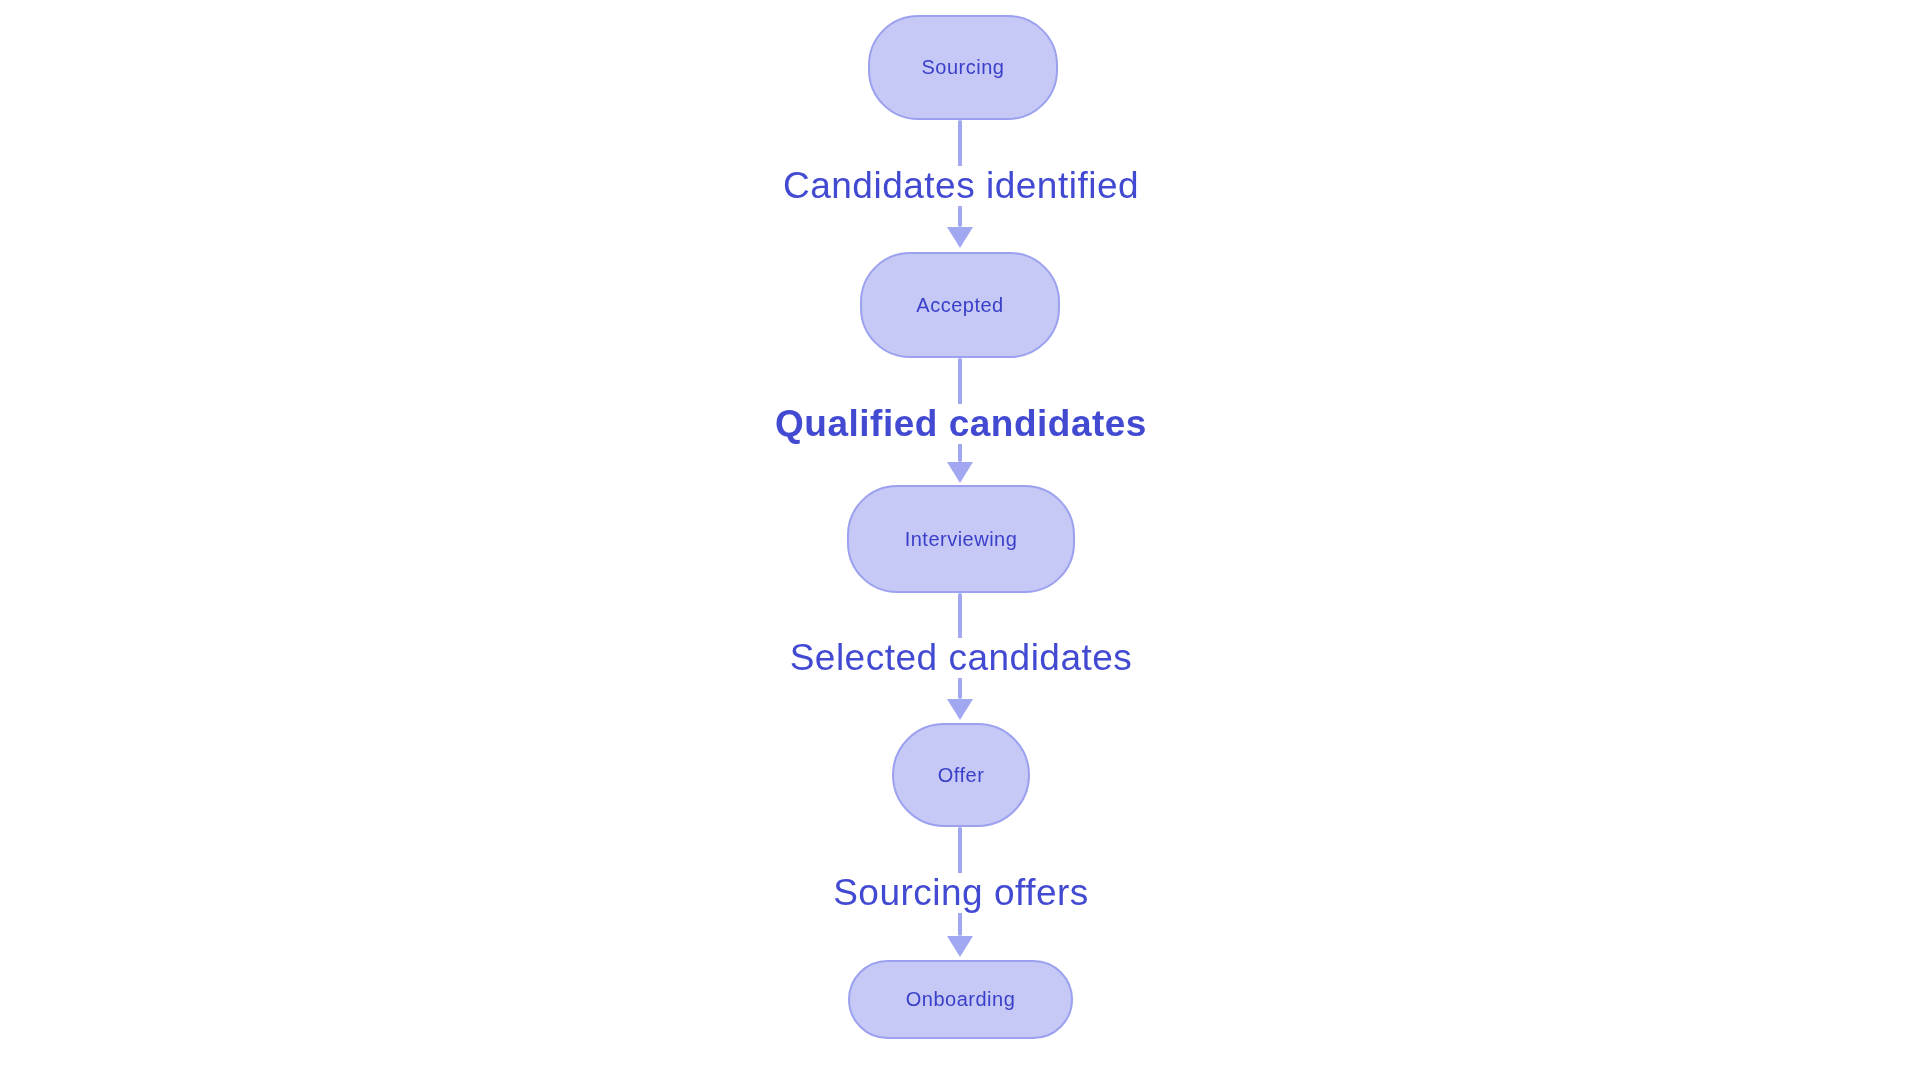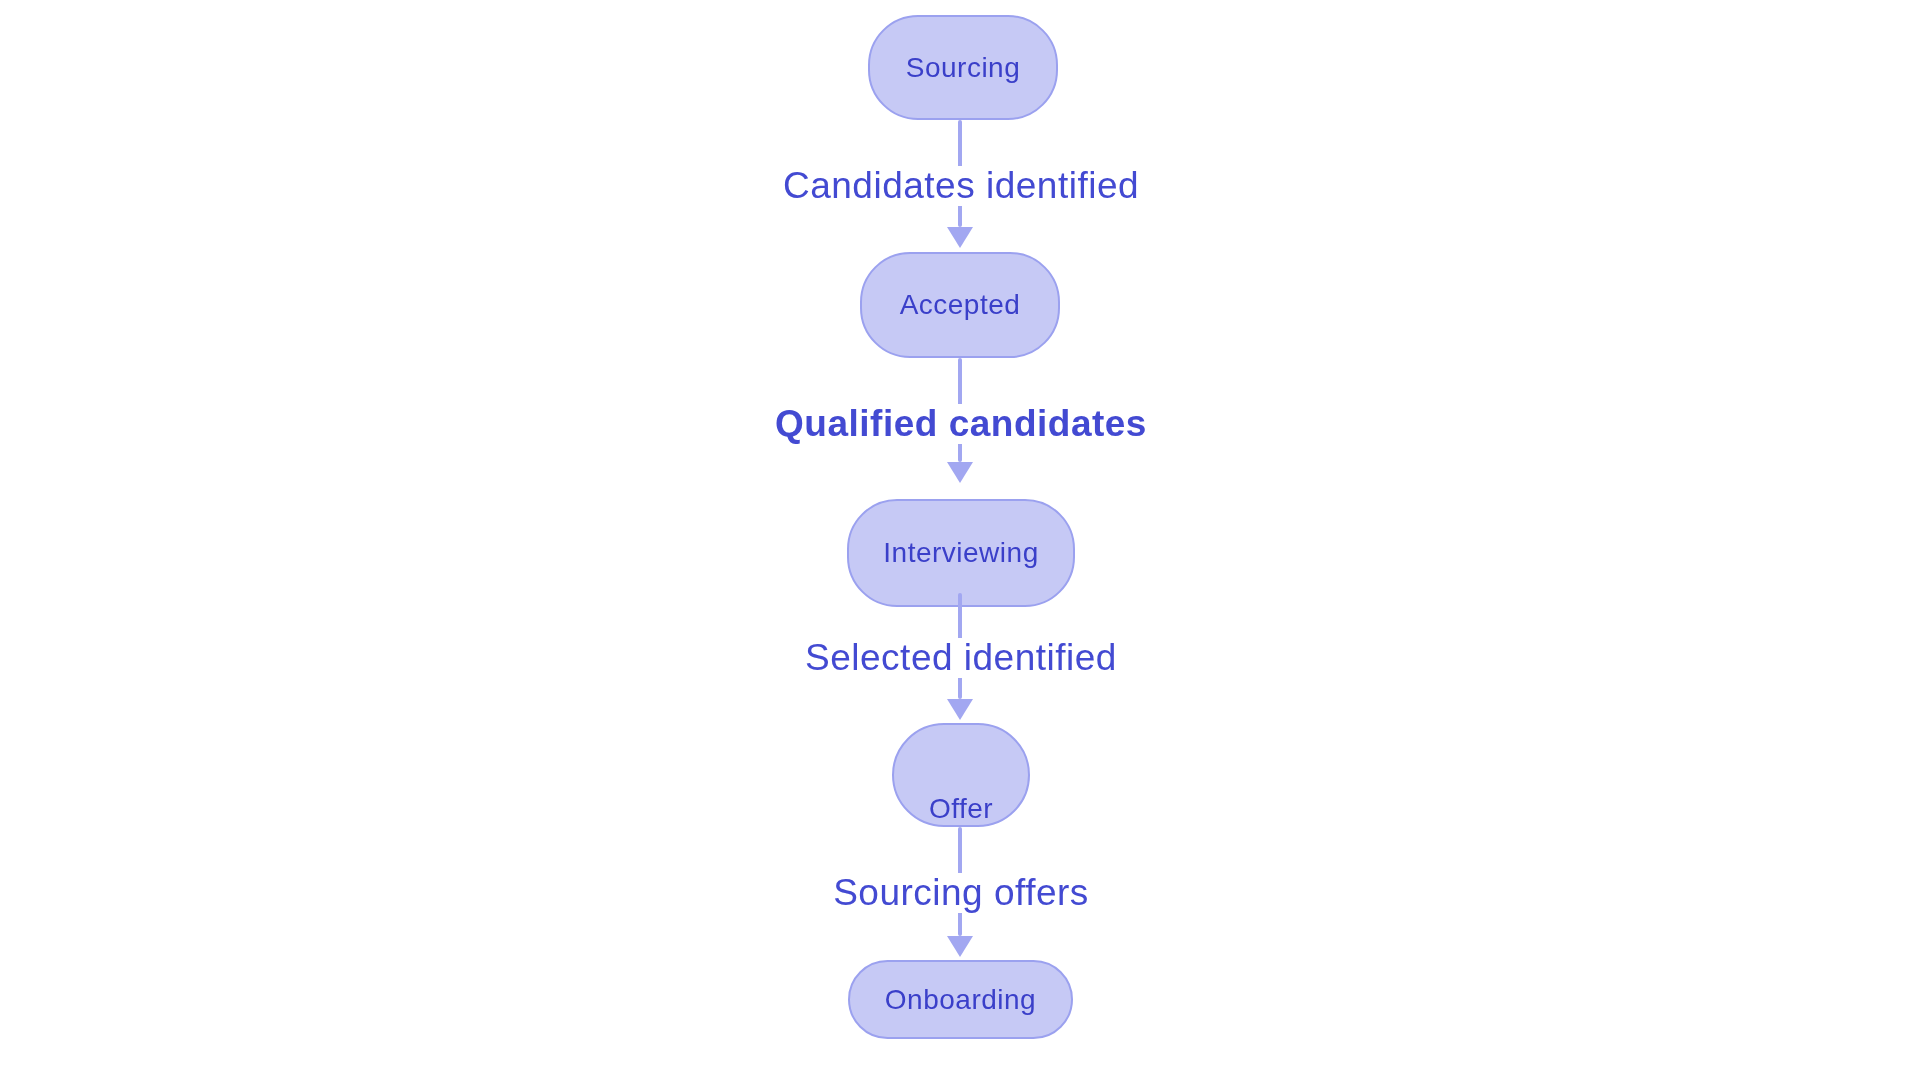--- a/index.html
+++ b/index.html
@@ -20,27 +20,27 @@
   .node {
     position: absolute;
     box-sizing: border-box;
     background: var(--node-fill, #c6c9f5);
     border: 2px solid var(--node-border, #9ba1ef);
     border-radius: 50px;
     display: flex;
     align-items: center;
     justify-content: center;
     color: var(--node-text, #3a3fc9);
-    font-size: 28px;
+    font-size: 20px;
     letter-spacing: 0.5px;
   }
   .node-sourcing     { left: 868px; top: 15px;  width: 190px; height: 105px; }
   .node-screening    { left: 860px; top: 252px; width: 200px; height: 106px; }
-  .node-interviewing { left: 847px; top: 485px; width: 228px; height: 108px; margin-top: 14px; }
-  .node-offer        { left: 892px; top: 723px; width: 138px; height: 104px; border-radius: 52px; align-items: flex-end; }
+  .node-interviewing { left: 847px; top: 485px; width: 228px; height: 108px; }
+  .node-offer        { left: 892px; top: 723px; width: 138px; height: 104px; border-radius: 52px; }
   .node-onboarding   { left: 848px; top: 960px; width: 225px; height: 79px; }
 
   
   .edge-line {
     position: absolute;
     left: 958px;
     width: 4px;
     background: var(--edge-line, #a2a7f1);
     border-radius: 2px;
   }
@@ -108,19 +108,19 @@
   <div class="edge-line edge-line-1"></div>
   <div class="arrowhead arrowhead-1"></div>
   <div class="edge-label edge-label-1">Candidates identified</div>
 
   <div class="edge-line edge-line-2"></div>
   <div class="arrowhead arrowhead-2"></div>
   <div class="edge-label edge-label-2">Qualified candidates</div>
 
   <div class="edge-line edge-line-3"></div>
   <div class="arrowhead arrowhead-3"></div>
-  <div class="edge-label edge-label-3">Selected identified</div>
+  <div class="edge-label edge-label-3">Selected candidates</div>
 
   <div class="edge-line edge-line-4"></div>
   <div class="arrowhead arrowhead-4"></div>
   <div class="edge-label edge-label-4">Sourcing offers</div>
 
 </div>
 
 </body></html>

